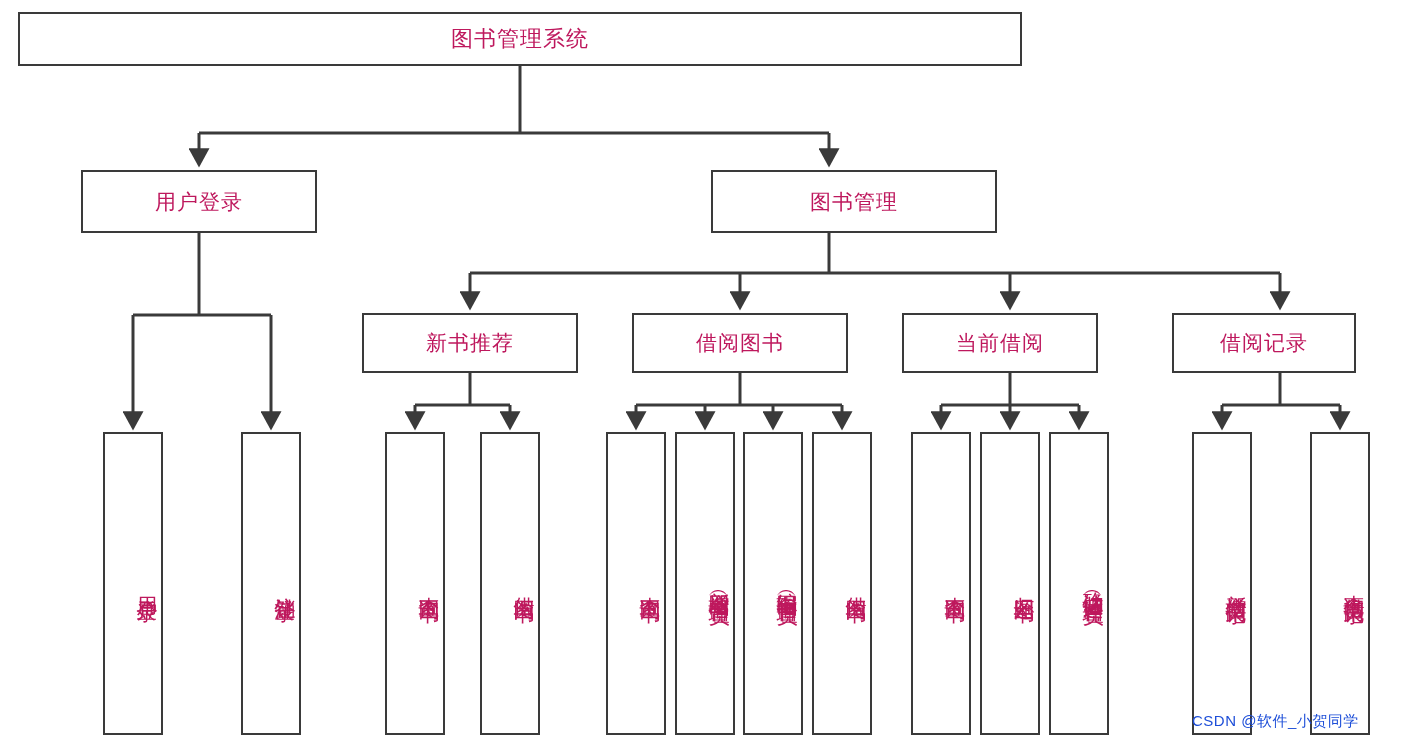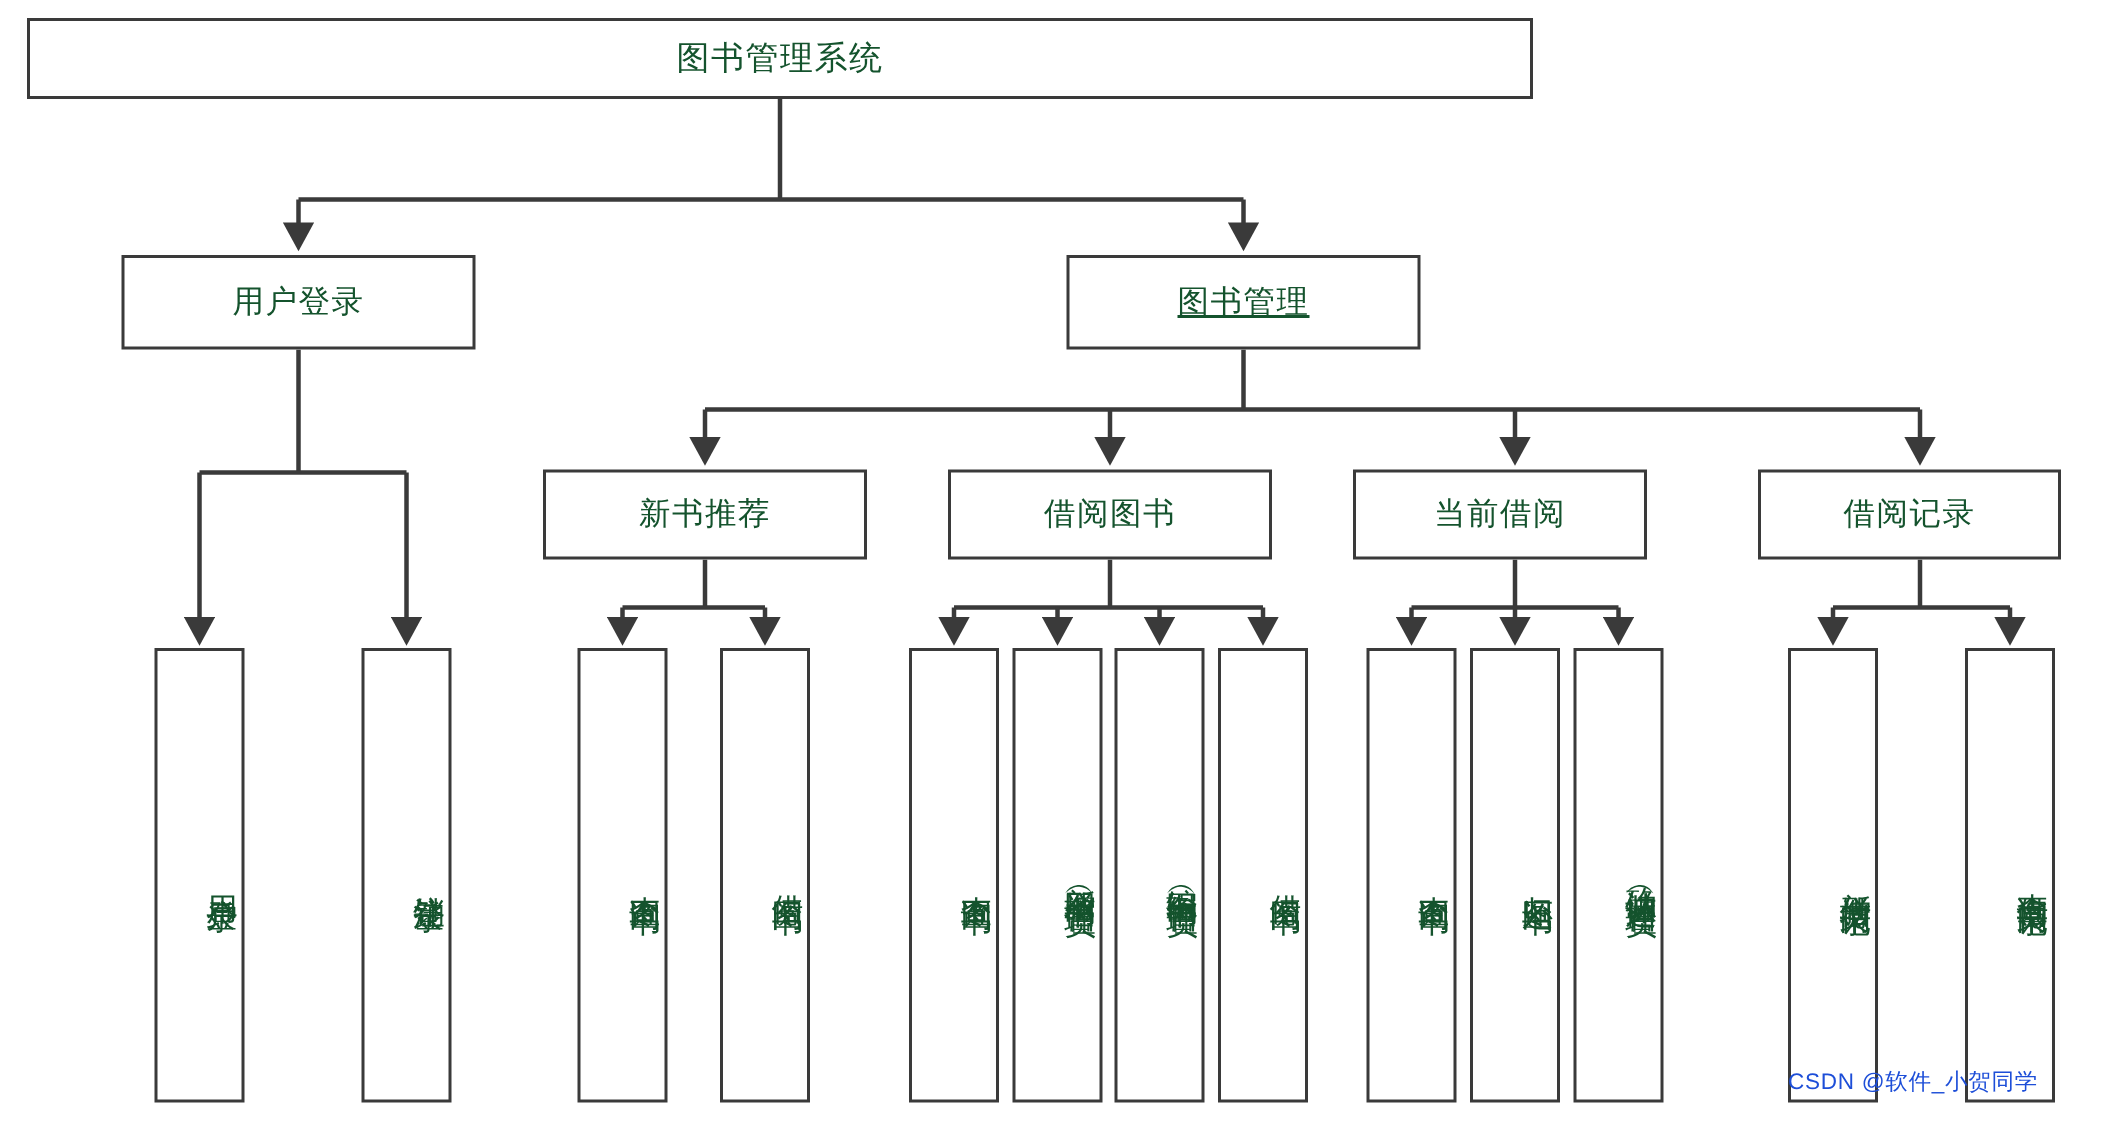--- a/index.html
+++ b/index.html
@@ -22,21 +22,21 @@
     pointer-events:none;
   }
   .node{
     position:absolute;
     box-sizing:border-box;
     border:2px solid #3a3a3a;
     background:#ffffff;
     display:flex;
     align-items:center;
     justify-content:center;
-    color:#14532d;
+    color:#be185d;
   }
   .node.horiz{
     font-size:21px;
     letter-spacing:1px;
     line-height:1.1;
   }
   .node.vert{
     writing-mode:vertical-rl;
     text-orientation:upright;
     font-size:21px;
@@ -122,37 +122,37 @@
   </svg>
 
   <div class="node horiz root" style="left:18px; top:12px; width:1004px; height:54px;">
     <span>图书管理系统</span>
   </div>
 
   <div class="node horiz" style="left:81px; top:170px; width:236px; height:63px;">
     <span>用户登录</span>
   </div>
 
-  <div class="node horiz" style="left:711px; top:170px; width:236px; height:63px;text-decoration:underline;">
+  <div class="node horiz" style="left:711px; top:170px; width:286px; height:63px;">
     <span>图书管理</span>
   </div>
 
   <div class="node horiz" style="left:362px; top:313px; width:216px; height:60px;">
     <span>新书推荐</span>
   </div>
 
   <div class="node horiz" style="left:632px; top:313px; width:216px; height:60px;">
     <span>借阅图书</span>
   </div>
 
   <div class="node horiz" style="left:902px; top:313px; width:196px; height:60px;">
     <span>当前借阅</span>
   </div>
 
-  <div class="node horiz" style="left:1172px; top:313px; width:202px; height:60px;">
+  <div class="node horiz" style="left:1172px; top:313px; width:184px; height:60px;">
     <span>借阅记录</span>
   </div>
 
   <div class="node vert" style="left:103px; top:432px; width:60px; height:303px;">
     <span>用户登录</span>
   </div>
 
   <div class="node vert" style="left:241px; top:432px; width:60px; height:303px;">
     <span>注销登录</span>
   </div>

